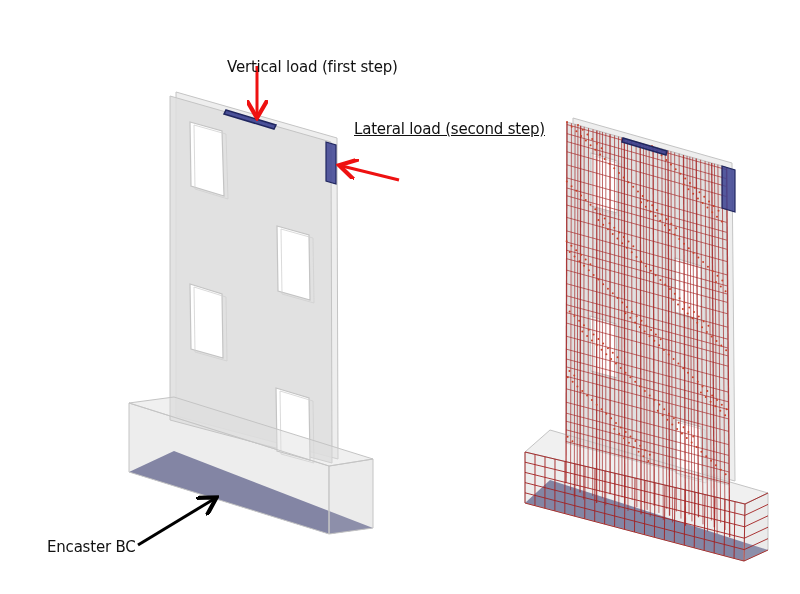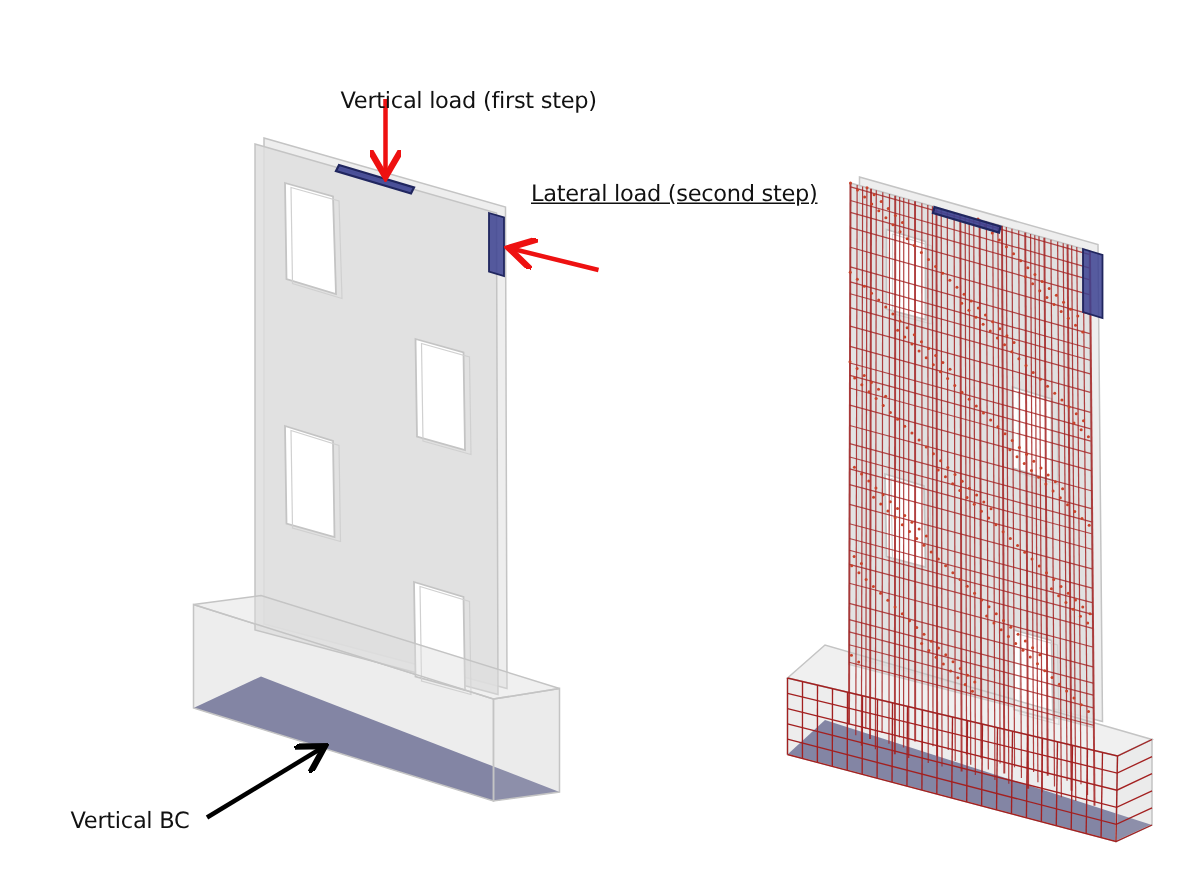--- a/index.html
+++ b/index.html
@@ -426,13 +426,13 @@
     </g>
   <g id="arrows">
       <line x1="257" y1="66" x2="257" y2="115" stroke="#ee1111" stroke-width="3" marker-end="url(#ah-red)"></line>
       <line x1="399" y1="180" x2="342" y2="166" stroke="#ee1111" stroke-width="3" marker-end="url(#ah-red)"></line>
       <line x1="138" y1="545" x2="214" y2="499" stroke="#000000" stroke-width="3" marker-end="url(#ah-black)"></line>
     </g>
 </svg>
 
 <div class="label" style="left:227px; top:18px;margin-top:40px;">Vertical load (first step)</div>
 <div class="label" style="left:354px; top:120px;text-decoration:underline;">Lateral load (second step)</div>
-<div class="label" style="left:47px; top:538px;">Vertical BC</div>
+<div class="label" style="left:47px; top:538px;">Encaster BC</div>
 
 </body></html>

